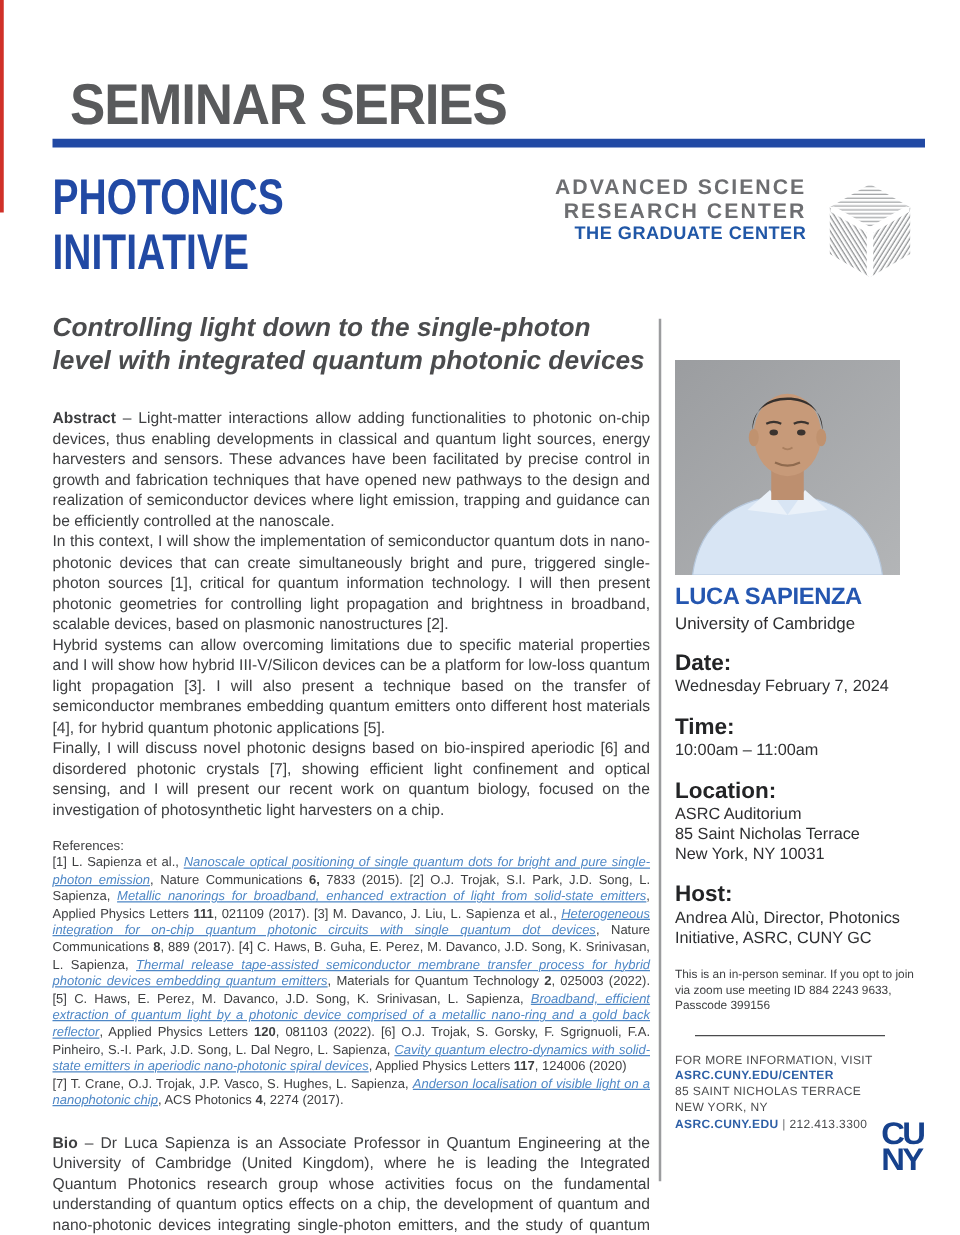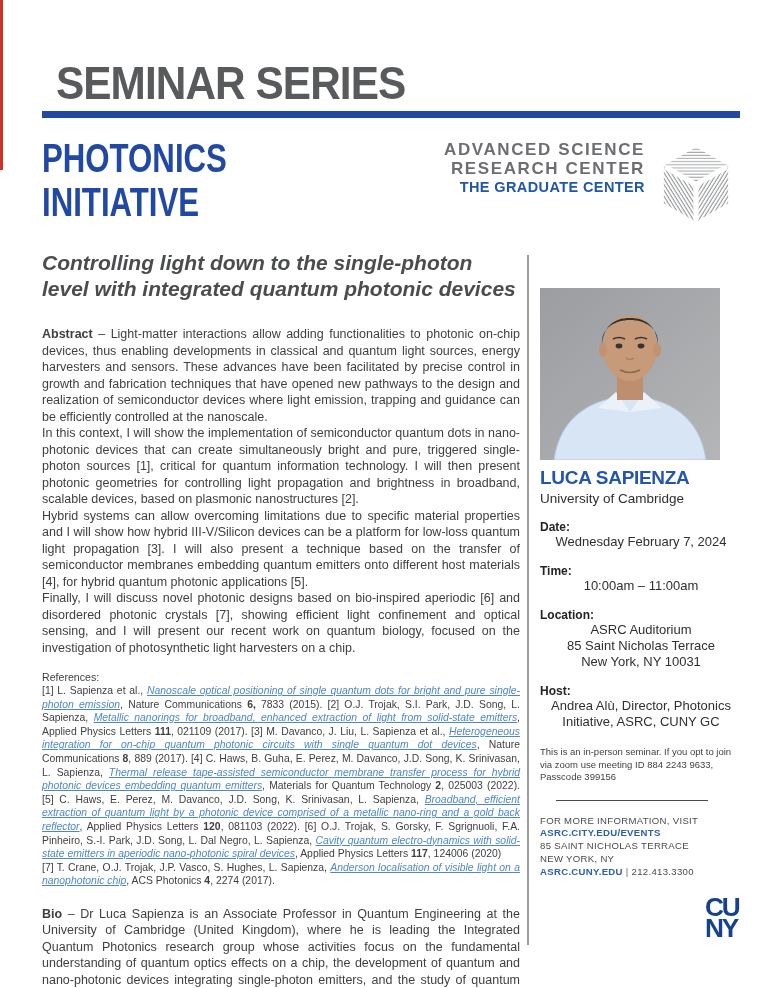--- a/index.html
+++ b/index.html
@@ -36,22 +36,22 @@
 
   
   .divider-v{position:absolute;top:255px;left:527px;width:2px;height:690px;background:#9b9c9e;}
 
   
   .sidebar{position:absolute;top:288px;left:540px;width:202px;}
   .photo{width:180px;height:172px;display:block;}
   .speaker-name{margin-top:7px;font-size:19px;font-weight:bold;color:#2456b0;letter-spacing:-.3px;}
   .speaker-affil{font-size:13.5px;color:#2e2f31;margin-top:2px;}
   .detail{margin-top:14px;}
-  .detail .lbl{font-size:12px;font-weight:bold;color:#232426;}
-  .detail .val{font-size:13px;color:#2e2f31;line-height:16px;text-align:center;}
+  .detail .lbl{font-size:18px;font-weight:bold;color:#232426;}
+  .detail .val{font-size:13px;color:#2e2f31;line-height:16px;}
   .note{margin-top:16px;font-size:9.5px;line-height:12.5px;color:#3e3f41;width:196px;}
   .side-rule{margin:16px 0 14px 16px;width:152px;border-top:1.4px solid #4a4b4d;}
   .footer-info{font-size:9.6px;line-height:12.8px;color:#4a4b4d;letter-spacing:.3px;}
   .footer-link{color:#2d5fa6;font-weight:bold;text-decoration:none;cursor:pointer;}
   .footer-sep{color:#6d6e71;}
 
   
   .cuny-logo{position:absolute;top:897px;left:705px;font-size:25px;font-weight:bold;
              color:#16418c;line-height:21px;letter-spacing:-2px;transform:scaleX(1.05);transform-origin:left top;}
 </style>
@@ -179,21 +179,21 @@
       <div class="val">Andrea Alù, Director, Photonics</div>
       <div class="val">Initiative, ASRC, CUNY GC</div>
     </div>
 
     <div class="note">This is an in-person seminar. If you opt to join via zoom use meeting ID 884 2243 9633, Passcode 399156</div>
 
     <div class="side-rule"></div>
 
     <div class="footer-info">
       <div>FOR MORE INFORMATION, VISIT</div>
-      <div><a class="footer-link">ASRC.CITY.EDU/EVENTS</a></div>
+      <div><a class="footer-link">ASRC.CUNY.EDU/CENTER</a></div>
       <div>85 SAINT NICHOLAS TERRACE</div>
       <div>NEW YORK, NY</div>
       <div>
         <a class="footer-link">ASRC.CUNY.EDU</a>
         <span class="footer-sep">|</span>
         <span>212.413.3300</span>
       </div>
     </div>
   </div>
 

